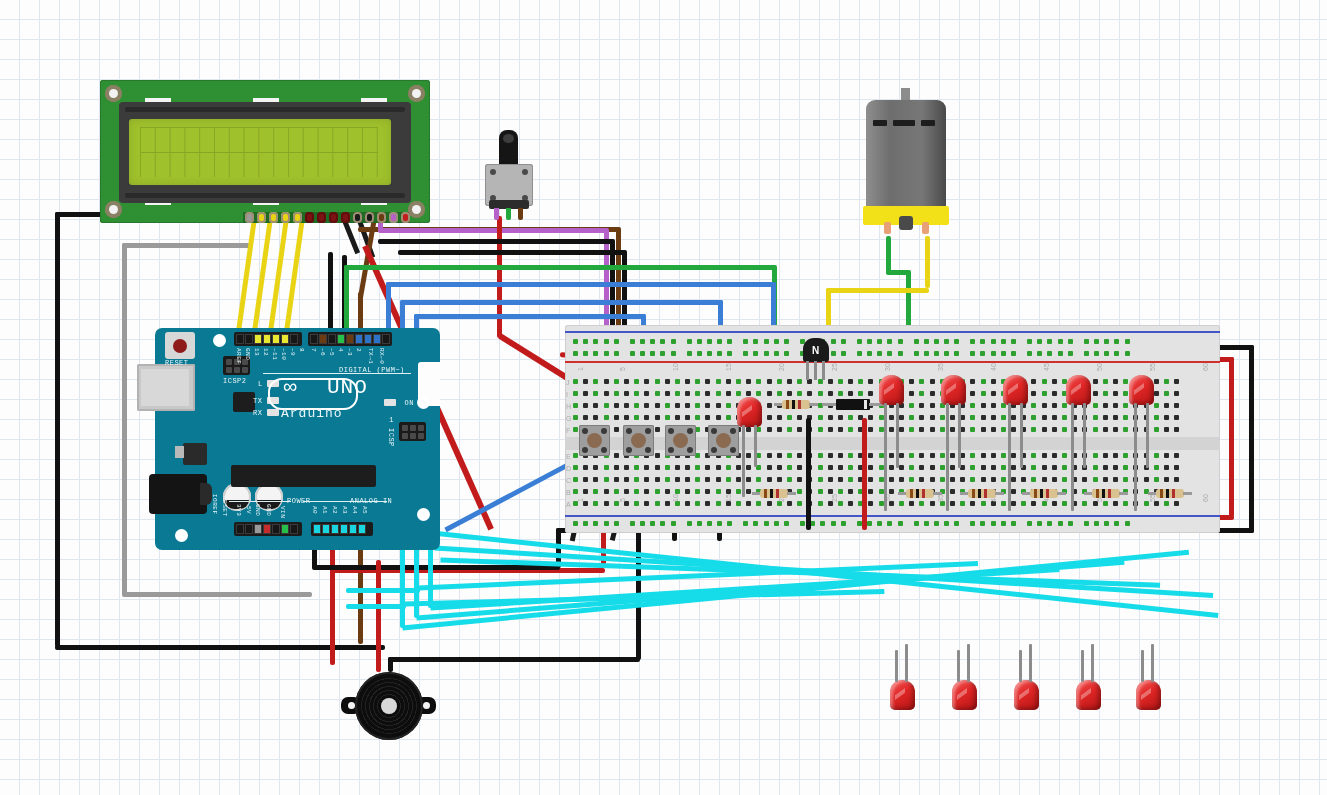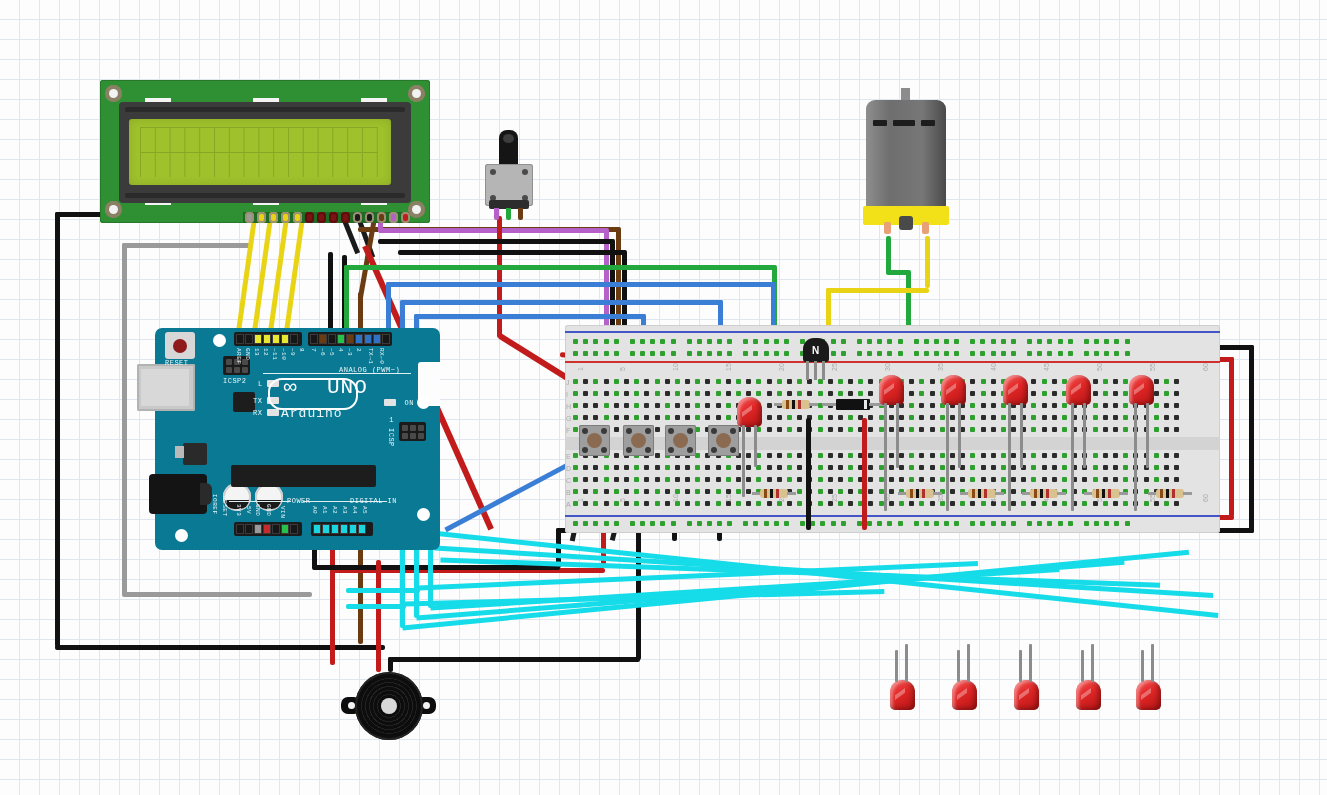--- a/index.html
+++ b/index.html
@@ -366,25 +366,25 @@
     <div class="silk" style="left:98px;top:81px;">RX</div>
     <div class="smled" style="right:44px;top:71px;"></div>
     <div class="silk" style="right:26px;top:71px;">ON</div>
 
     <div class="logo">∞</div>
     <div style="position:absolute;left:113px;top:50px;width:86px;height:28px;border:2px solid #fff;border-radius:14px;"></div>
     <div class="silk" style="left:126px;top:78px;font-size:13px;letter-spacing:1px;">Arduino</div>
     <div class="silk" style="left:172px;top:48px;font-size:21px;letter-spacing:1px;color:#fff;">UNO</div>
 
     <div class="line" style="left:108px;top:45px;width:148px;"></div>
-    <div class="silk" style="left:184px;top:38px;">ANALOG (PWM~)</div>
+    <div class="silk" style="left:184px;top:38px;">DIGITAL (PWM~)</div>
     <div class="line" style="left:74px;top:173px;width:62px;"></div>
     <div class="silk" style="left:132px;top:169px;">POWER</div>
     <div class="line" style="left:148px;top:173px;width:84px;"></div>
-    <div class="silk" style="left:195px;top:169px;">DIGITAL IN</div>
+    <div class="silk" style="left:195px;top:169px;">ANALOG IN</div>
 
     <div class="hdrblk" style="left:79px;top:4px;width:68px;">
       <div class="hp k" style="left:2px;"></div>
         <div class="hp k" style="left:11px;"></div>
       <div class="hp y" style="left:20px;"></div>
         <div class="hp y" style="left:29px;"></div>
       <div class="hp y" style="left:38px;"></div>
         <div class="hp y" style="left:47px;"></div>
       <div class="hp k" style="left:56px;"></div>
     </div>

